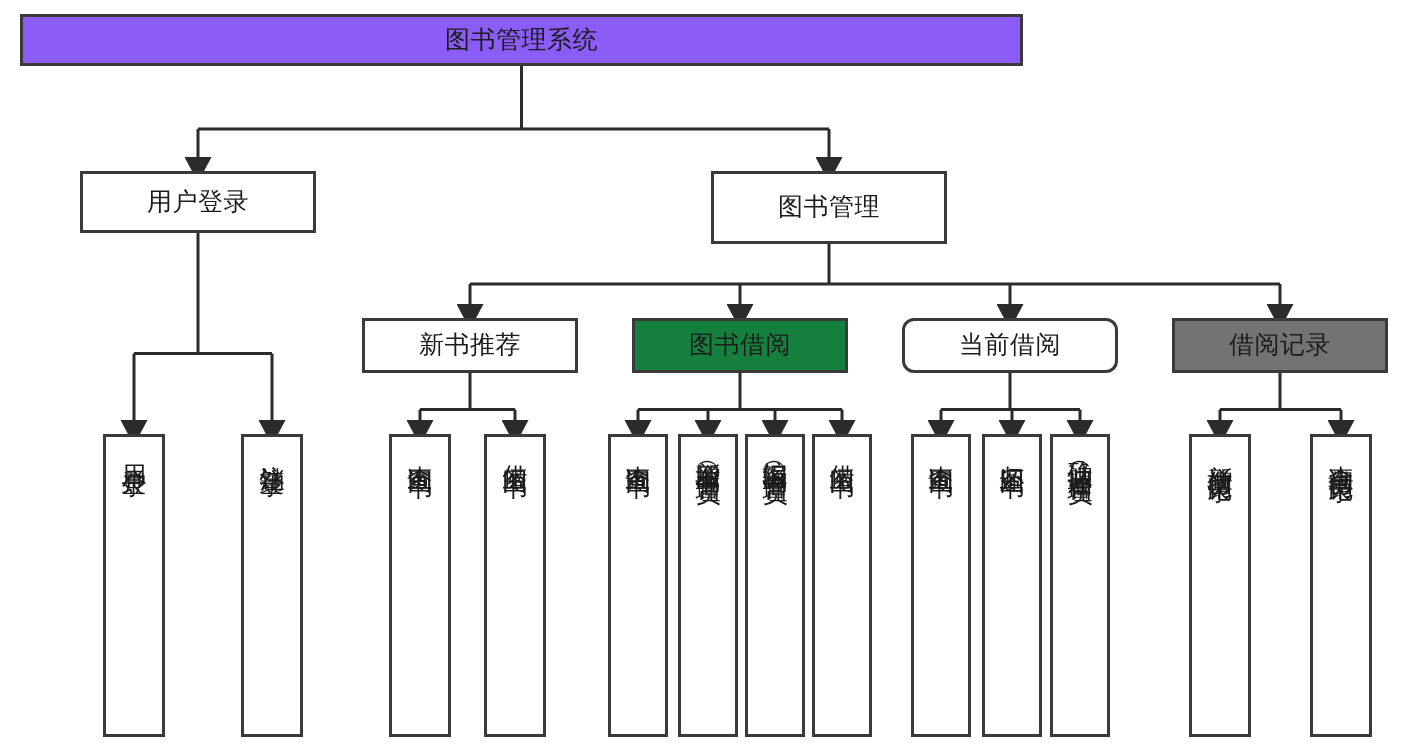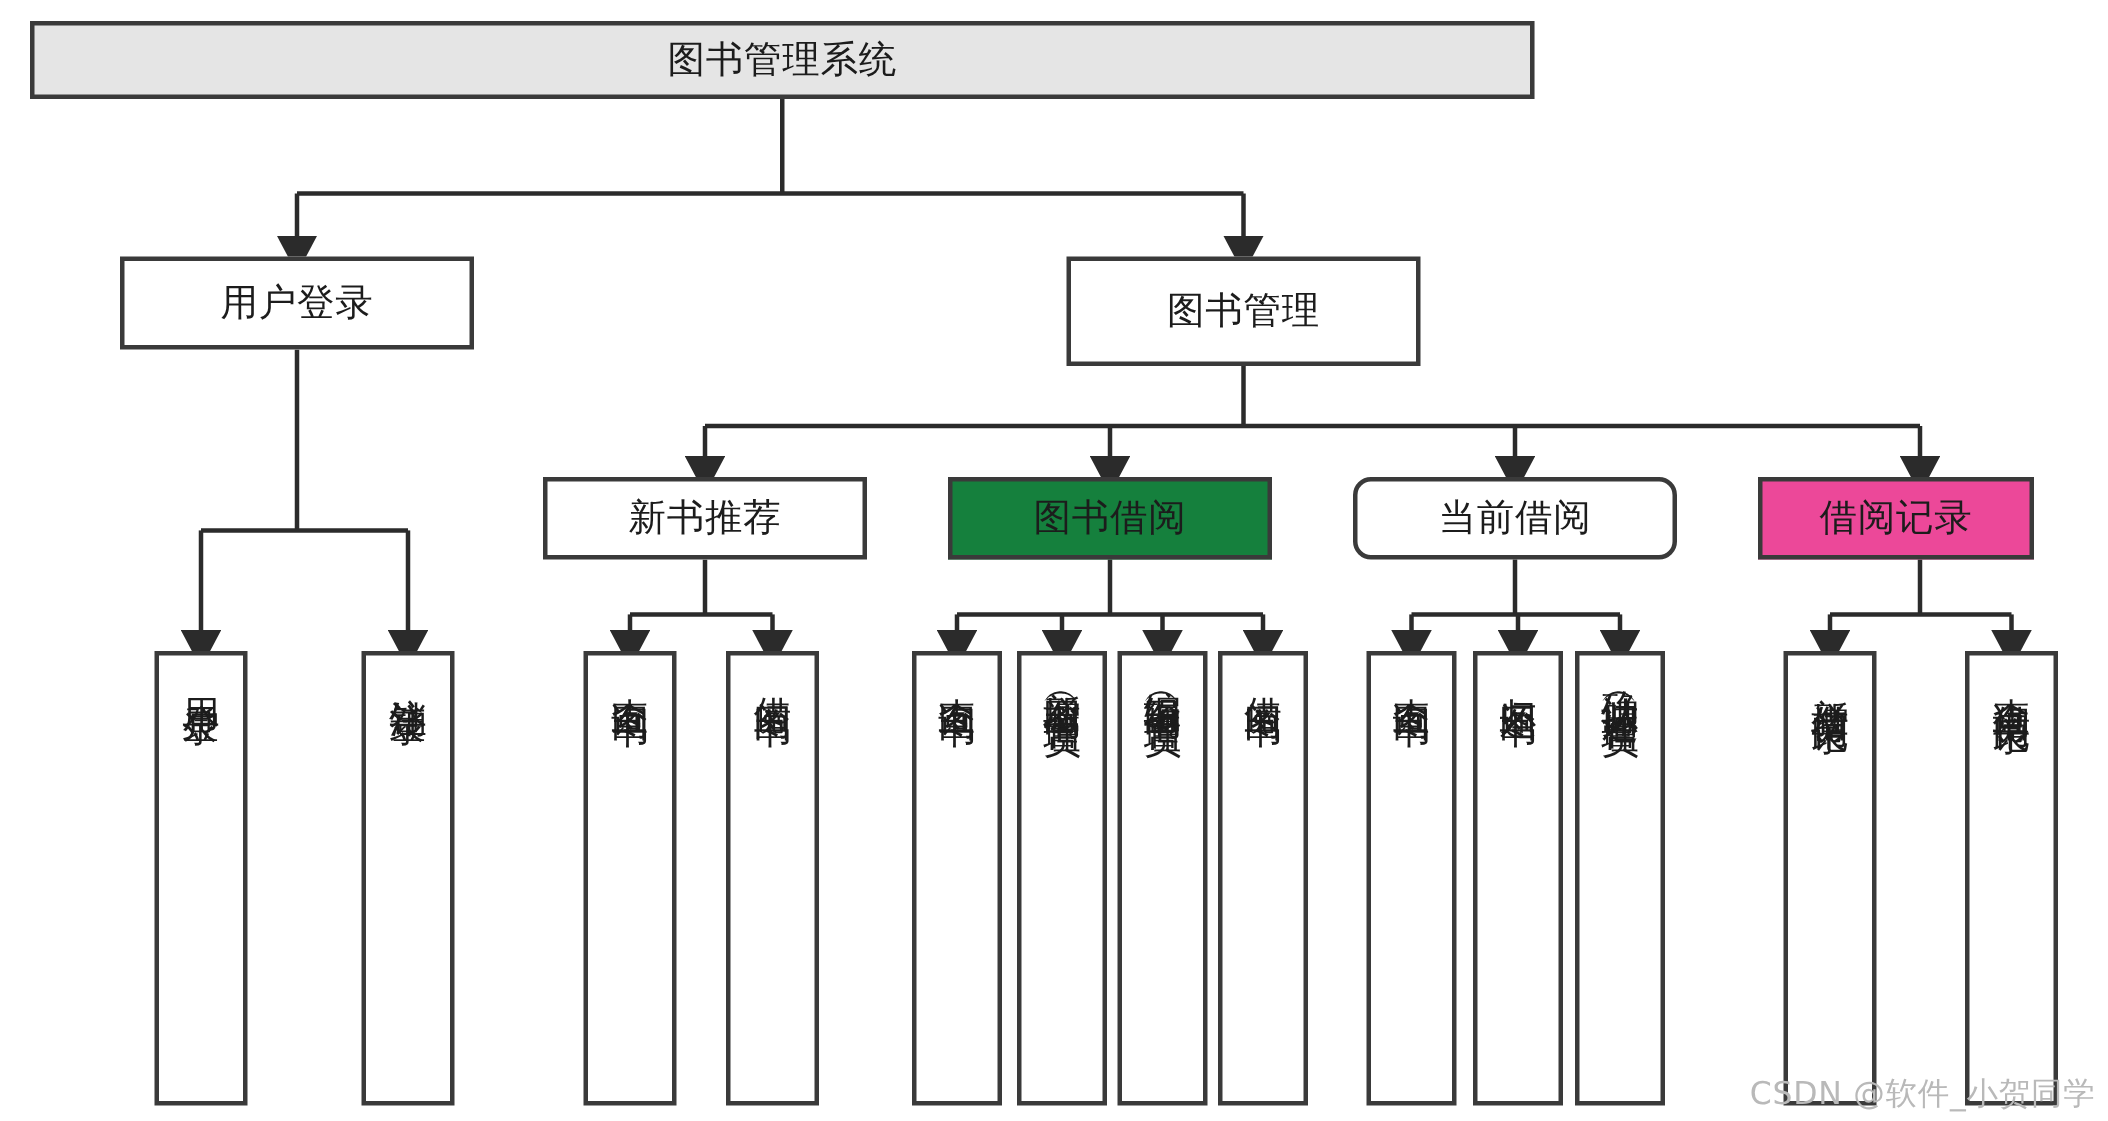--- a/index.html
+++ b/index.html
@@ -115,39 +115,39 @@
         <path d="M1012,409.6 L1012,423" stroke="#2b2b2b" stroke-width="3" fill="none" marker-end="url(#arrowhead)"></path>
         <path d="M1080,409.6 L1080,423" stroke="#2b2b2b" stroke-width="3" fill="none" marker-end="url(#arrowhead)"></path>
         <path d="M1280,373 L1280,409.6" stroke="#2b2b2b" stroke-width="3" fill="none"></path>
         <path d="M1220,409.6 L1341,409.6" stroke="#2b2b2b" stroke-width="3" fill="none"></path>
         <path d="M1220,409.6 L1220,423" stroke="#2b2b2b" stroke-width="3" fill="none" marker-end="url(#arrowhead)"></path>
         <path d="M1341,409.6 L1341,423" stroke="#2b2b2b" stroke-width="3" fill="none" marker-end="url(#arrowhead)"></path>
       </g>
   </svg>
 
   <div id="nodes-layer">
-      <div class="node" style="left: 20px; top: 14px; width: 1003px; height: 52px; border-color: rgb(58, 58, 58); background: #e5e5e5;">
+      <div class="node" style="left: 20px; top: 14px; width: 1003px; height: 52px; border-color: rgb(58, 58, 58); background: #8b5cf6;">
         <span class="node-label" style="color: rgb(28, 28, 28);">图书管理系统</span>
       </div>
       <div class="node" style="left: 80px; top: 171px; width: 236px; height: 62px; border-color: rgb(58, 58, 58); background: rgb(255, 255, 255);">
         <span class="node-label" style="color: rgb(28, 28, 28);">用户登录</span>
       </div>
       <div class="node" style="left: 711px; top: 171px; width: 236px; height: 73px; border-color: rgb(58, 58, 58); background: rgb(255, 255, 255);">
         <span class="node-label" style="color: rgb(28, 28, 28);">图书管理</span>
       </div>
       <div class="node" style="left: 362px; top: 318px; width: 216px; height: 55px; border-color: rgb(58, 58, 58); background: rgb(255, 255, 255);">
         <span class="node-label" style="color: rgb(28, 28, 28);">新书推荐</span>
       </div>
       <div class="node" style="left: 632px; top: 318px; width: 216px; height: 55px; border-color: rgb(58, 58, 58); background: #15803d;">
         <span class="node-label" style="color: rgb(28, 28, 28);">图书借阅</span>
       </div>
       <div class="node" style="left: 902px; top: 318px; width: 216px; height: 55px; border-color: rgb(58, 58, 58); background: rgb(255, 255, 255); border-radius: 12px;">
         <span class="node-label" style="color: rgb(28, 28, 28);">当前借阅</span>
       </div>
-      <div class="node" style="left: 1172px; top: 318px; width: 184px; height: 55px; border-color: rgb(58, 58, 58); background: #ec4899;">
+      <div class="node" style="left: 1172px; top: 318px; width: 216px; height: 55px; border-color: rgb(58, 58, 58); background: #737373;">
         <span class="node-label" style="color: rgb(28, 28, 28);">借阅记录</span>
       </div>
       <div class="node leaf" style="left: 103px; top: 434px; width: 62px; height: 303px; border-color: rgb(58, 58, 58); background: rgb(255, 255, 255);">
         <span class="node-label" style="color: rgb(28, 28, 28);">用户登录</span>
       </div>
       <div class="node leaf" style="left: 241px; top: 434px; width: 62px; height: 303px; border-color: rgb(58, 58, 58); background: rgb(255, 255, 255);">
         <span class="node-label" style="color: rgb(28, 28, 28);">注销登录</span>
       </div>
       <div class="node leaf" style="left: 389px; top: 434px; width: 62px; height: 303px; border-color: rgb(58, 58, 58); background: rgb(255, 255, 255);">
         <span class="node-label" style="color: rgb(28, 28, 28);">查询图书</span>
@@ -177,14 +177,13 @@
         <span class="node-label" style="color: rgb(28, 28, 28);">确认归还（管理员）</span>
       </div>
       <div class="node leaf" style="left: 1189px; top: 434px; width: 62px; height: 303px; border-color: rgb(58, 58, 58); background: rgb(255, 255, 255);">
         <span class="node-label" style="color: rgb(28, 28, 28);">新增借阅记录</span>
       </div>
       <div class="node leaf" style="left: 1310px; top: 434px; width: 62px; height: 303px; border-color: rgb(58, 58, 58); background: rgb(255, 255, 255);">
         <span class="node-label" style="color: rgb(28, 28, 28);">查询借阅记录</span>
       </div>
     </div>
 
-  <div class="watermark">CSDN @软件_小贺同学</div>
 </div>
 
 </body></html>

